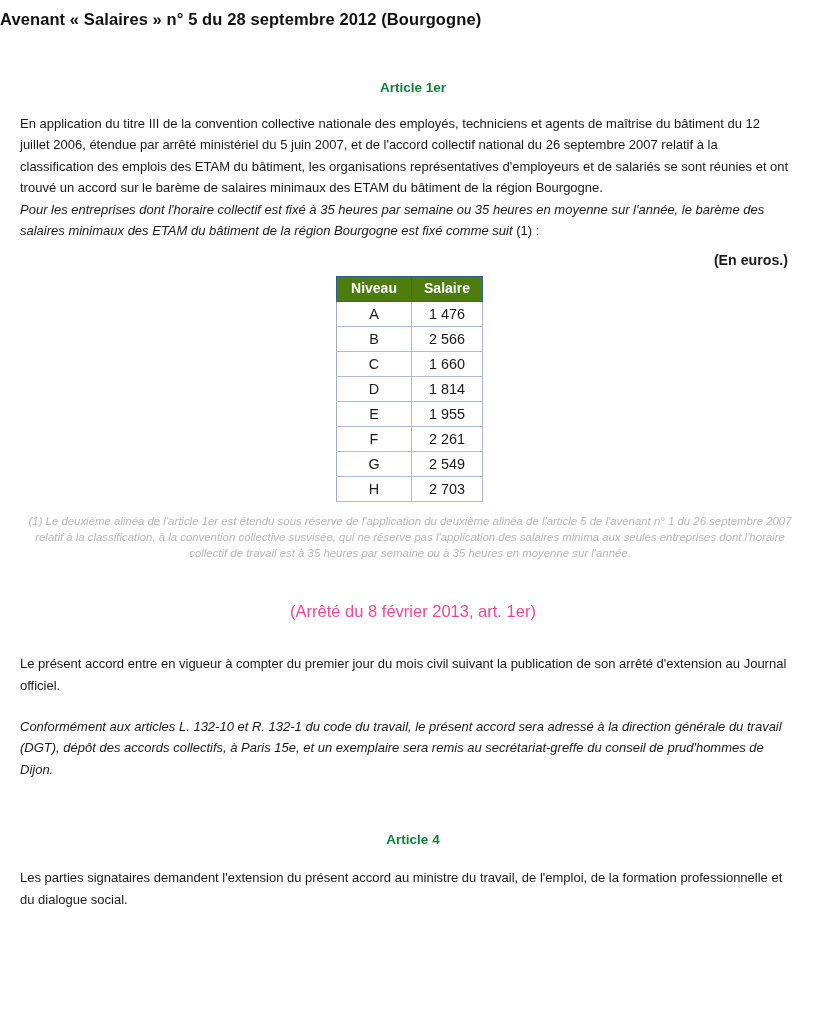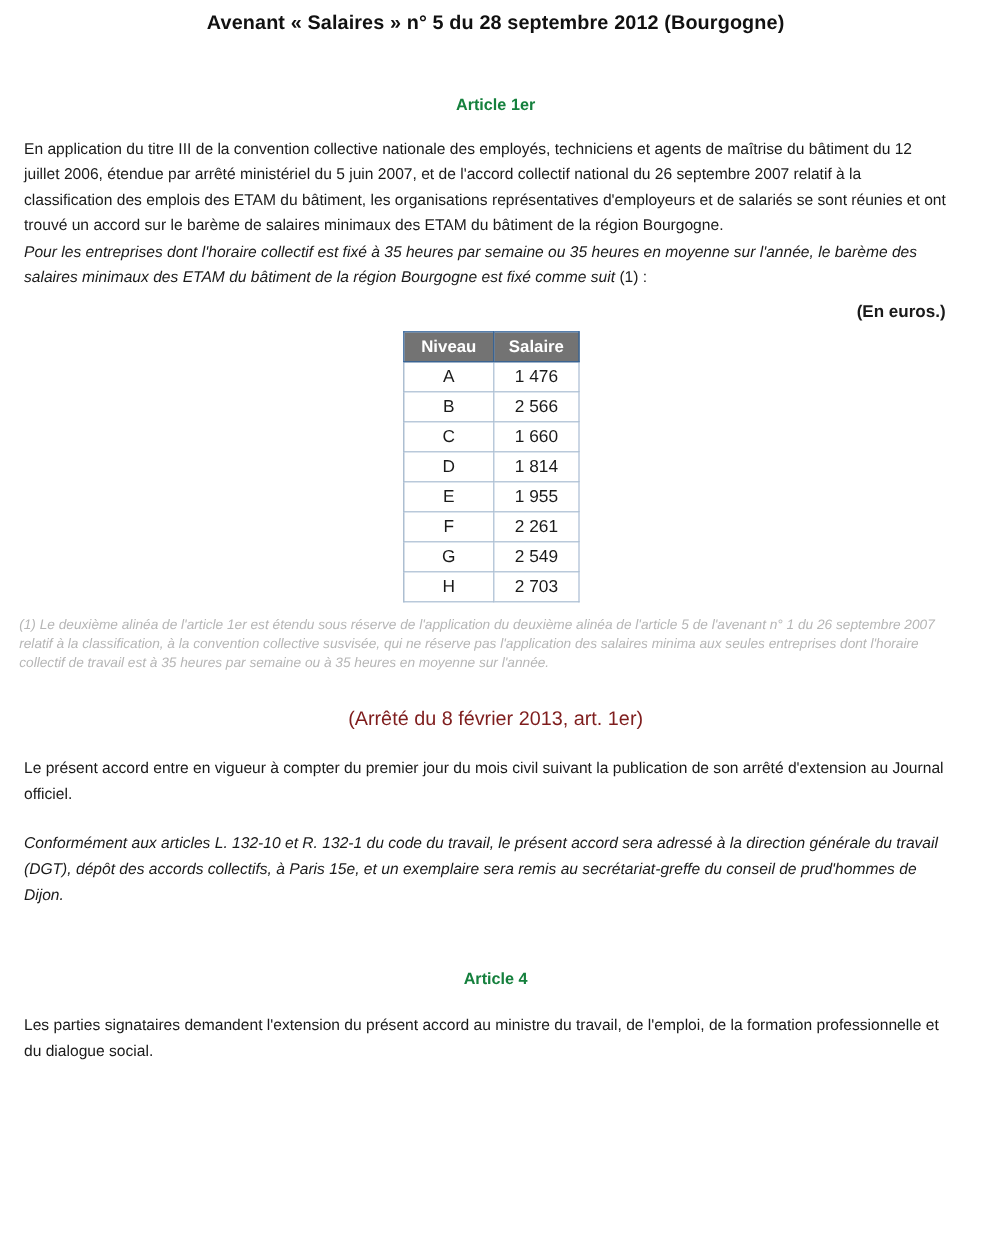--- a/index.html
+++ b/index.html
@@ -16,21 +16,21 @@
     -webkit-font-smoothing: antialiased;
   }
   .page {
     position: relative;
     width: 826px;
     height: 1036px;
     overflow: hidden;
     box-sizing: border-box;
   }
   .doc-title {
-    text-align: center;
+    text-align: left;
     font-size: 16.5px;
     font-weight: bold;
     color: #111111;
     letter-spacing: 0.1px;
     margin: 0;
     padding-top: 10px;
   }
   .article-heading {
     text-align: center;
     font-size: 13.5px;
@@ -77,21 +77,21 @@
     display: flex;
     justify-content: flex-start;
   }
   table.salary {
     border-collapse: collapse;
     margin-left: 336px;
     width: 128px;
     table-layout: fixed;
   }
   table.salary th {
-    background: #737373;
+    background: #4d7c0f;
     color: #ffffff;
     font-size: 14px;
     font-weight: bold;
     text-align: center;
     padding: 3px 4px 4px 4px;
     border: 1px solid #2d6099;
     height: 17px;
     line-height: 17px;
   }
   table.salary th.col-niveau { width: 66px; }
@@ -106,29 +106,29 @@
     padding: 0;
     background: #ffffff;
   }
   table.salary tr td:first-child { border-left: 1px solid #9aafc6; }
 
   .footnote {
     color: #b6b6b6;
     font-style: italic;
     font-size: 11.4px;
     line-height: 15.6px;
-    text-align: left;
+    text-align: center;
     margin: 0;
     padding: 12px 22px 0 16px;
   }
   .arrete-line {
     text-align: center;
     font-size: 16.5px;
-    color: #7f1d1d;
-    margin: 0;
+    color: #ec4899;
+    margin: 12px;
     padding-top: 29px;
   }
 </style>
 </head>
 <body>
 
 <div class="page">
 
   <h1 class="doc-title">Avenant « Salaires » n° 5 du 28 septembre 2012 (Bourgogne)</h1>
 

